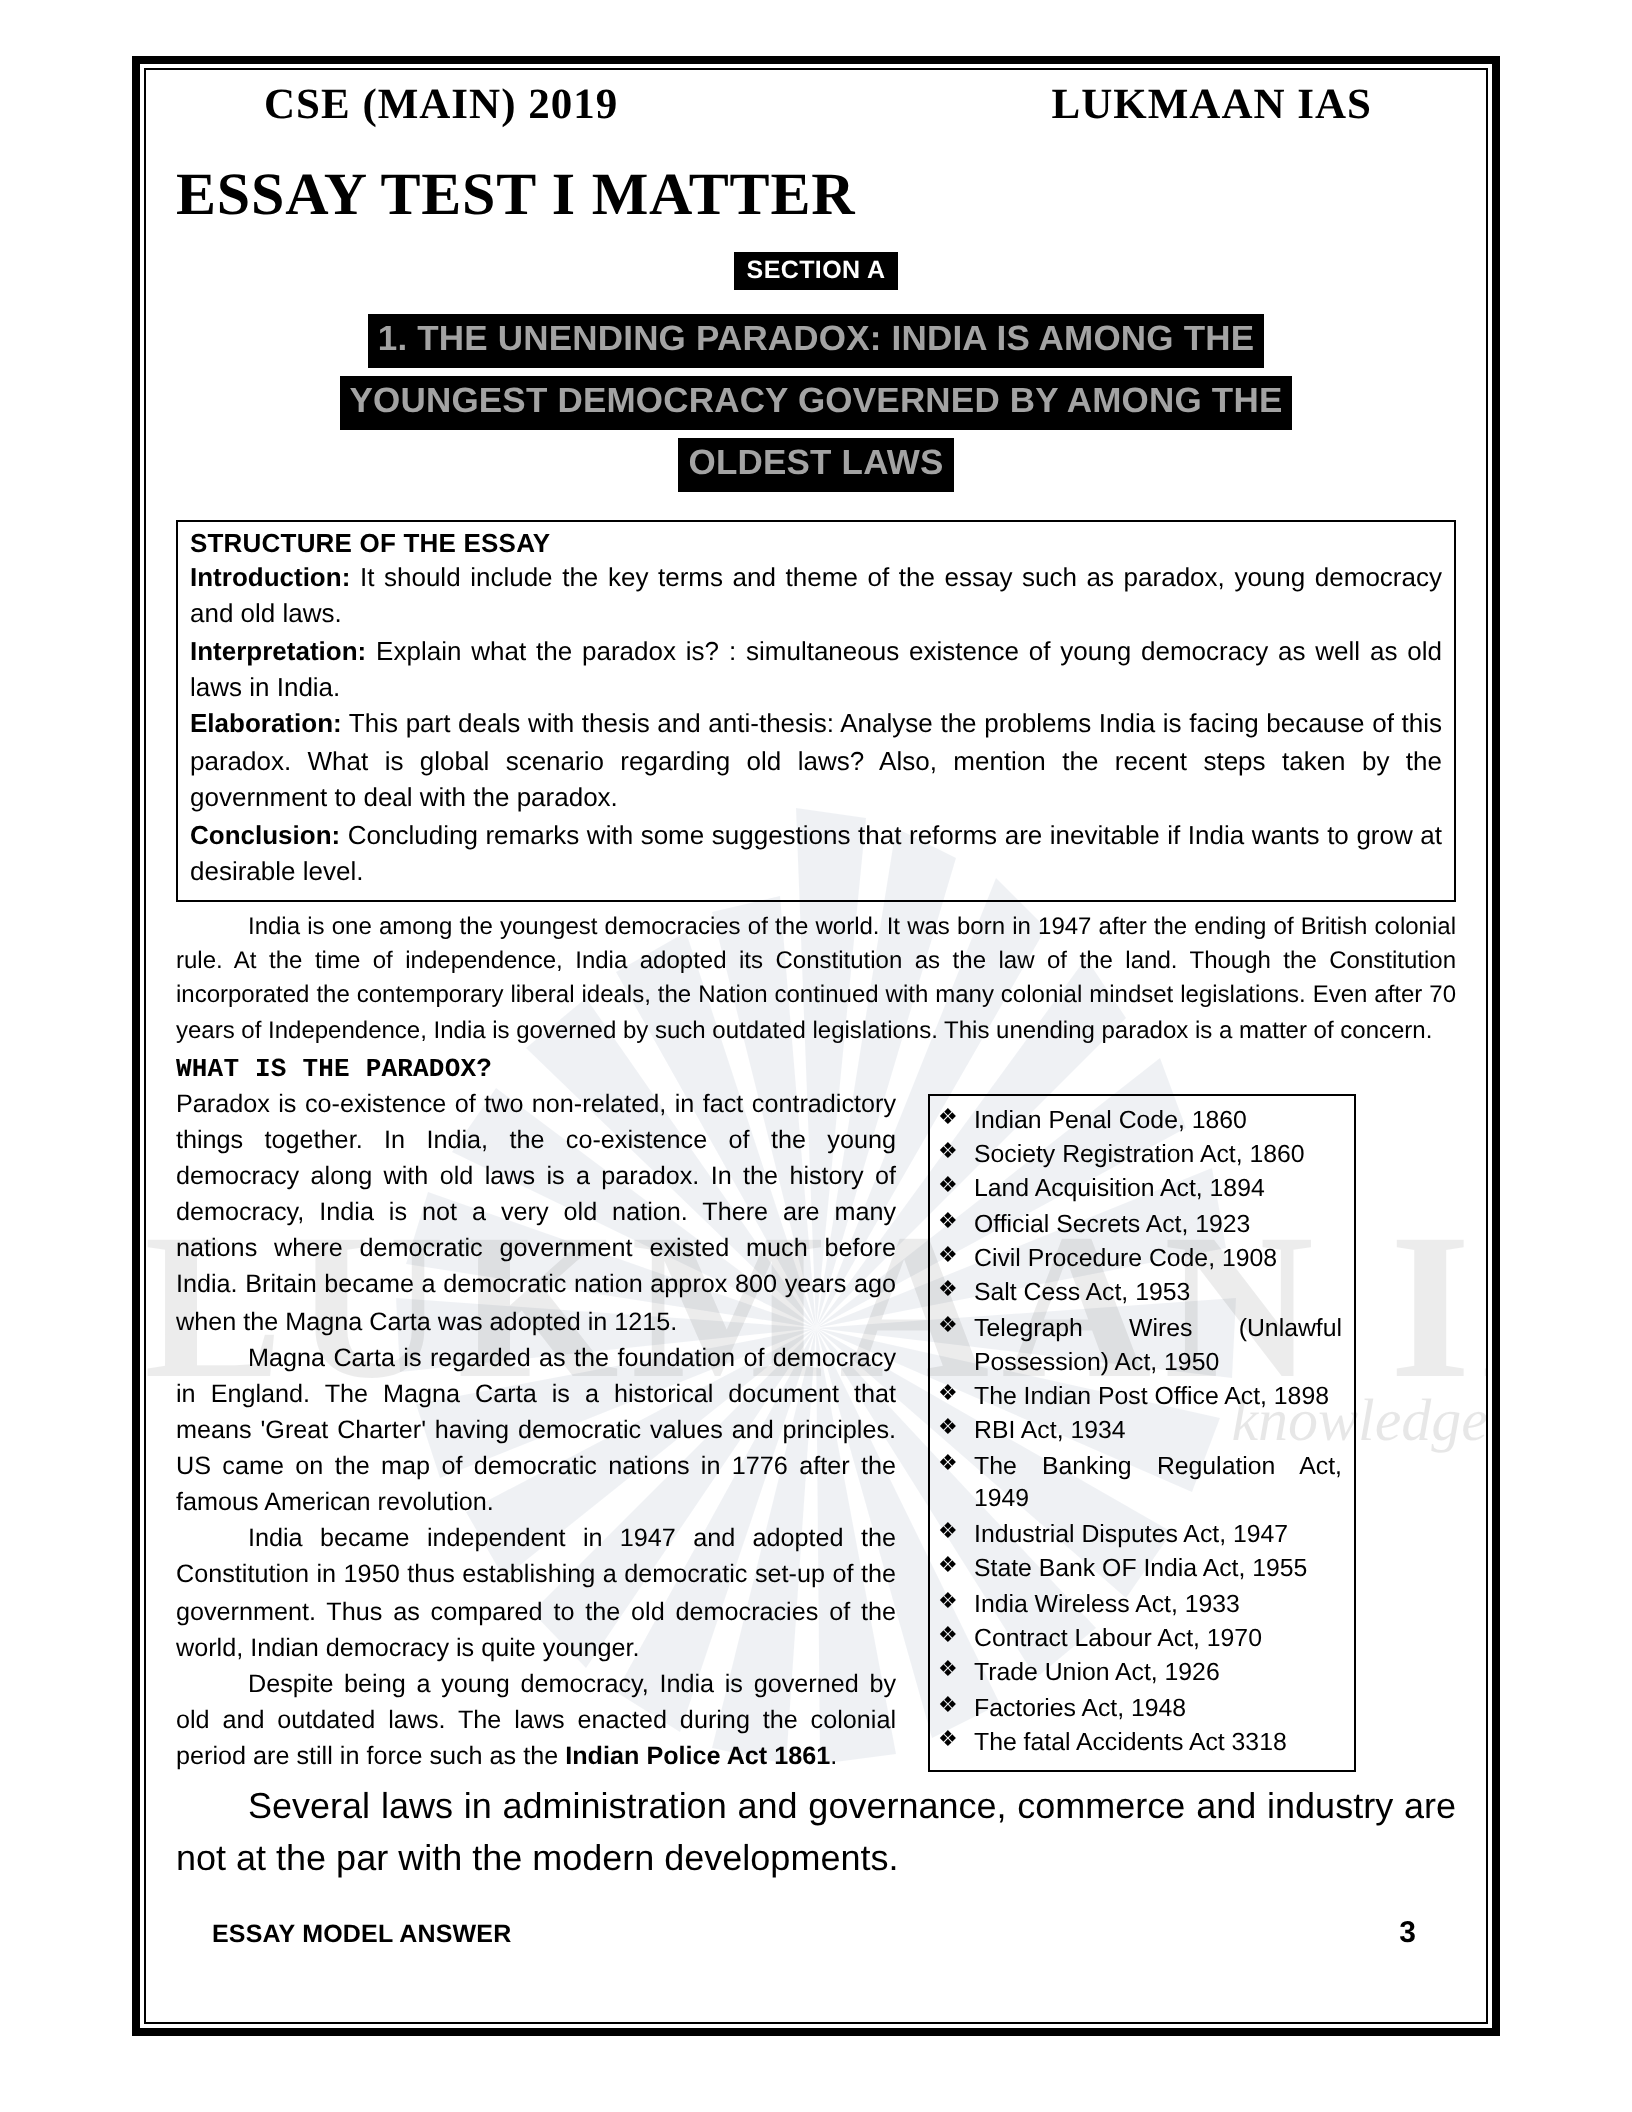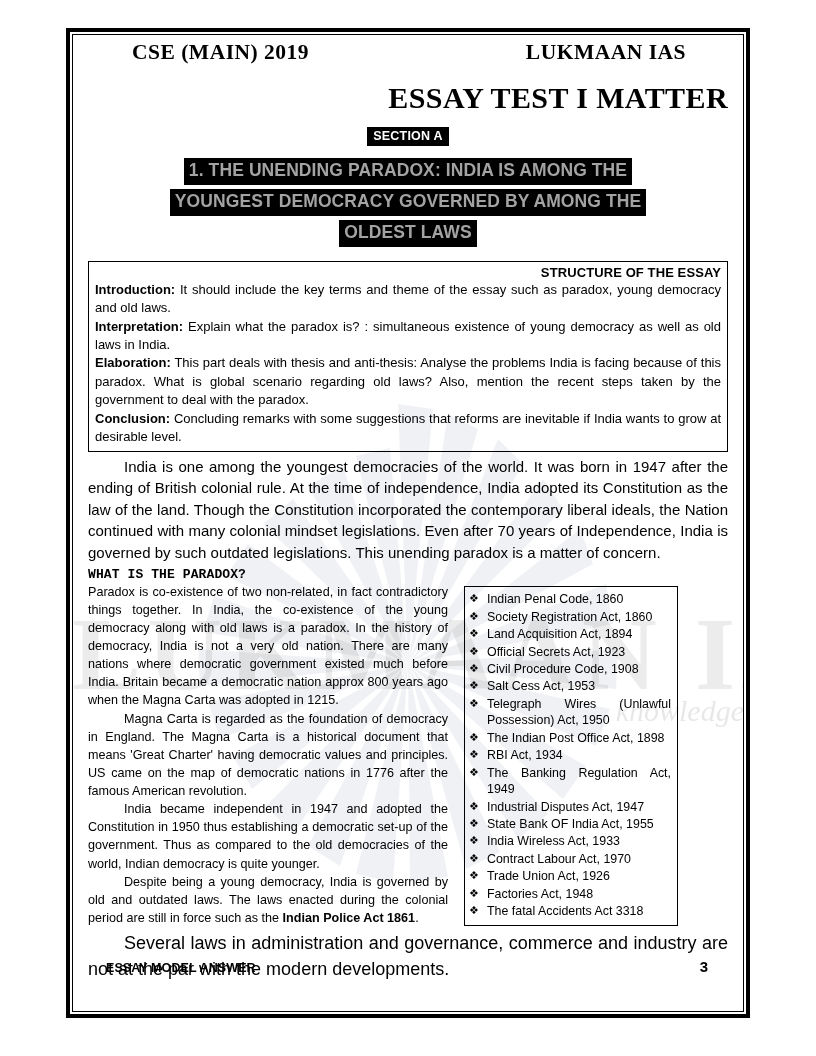--- a/index.html
+++ b/index.html
@@ -99,21 +99,21 @@
     align-items: baseline;
     padding: 0 42px 0 44px;
     font-family: "Liberation Serif", serif;
     font-weight: bold;
     font-size: 21.5px;
     letter-spacing: 0.5px;
     gap: 44px;
   }
 
   .doc-title {
-    text-align: right;
+    text-align: left;
     font-family: "Liberation Serif", serif;
     font-weight: bold;
     font-size: 30px;
     letter-spacing: 0.4px;
     margin-top: 16px;
   }
 
   .section-label-wrap {
     text-align: center;
     margin-top: 11px;
@@ -146,38 +146,38 @@
 
   
   .structure-box {
     margin-top: 10px;
     border: 1px solid #000;
     padding: 3px 6px 4px 6px;
     box-sizing: border-box;
     background: transparent;
   }
   .structure-heading {
-    text-align: right;
+    text-align: left;
     font-weight: bold;
     font-size: 13px;
     letter-spacing: 0.1px;
     margin-bottom: 1px;
   }
   .structure-box p {
     margin: 0;
     font-size: 13px;
     line-height: 1.42;
     text-align: justify;
     text-justify: inter-word;
   }
   .structure-box p b { font-weight: bold; }
 
   
   .body-para {
-    font-size: 15px;
+    font-size: 12px;
     line-height: 1.44;
     text-align: justify;
     margin: 4px 0 0 0;
     text-indent: 36px;
   }
 
   .subhead {
     font-size: 13px;
     font-weight: bold;
     margin: 3px 0 1px 0;

